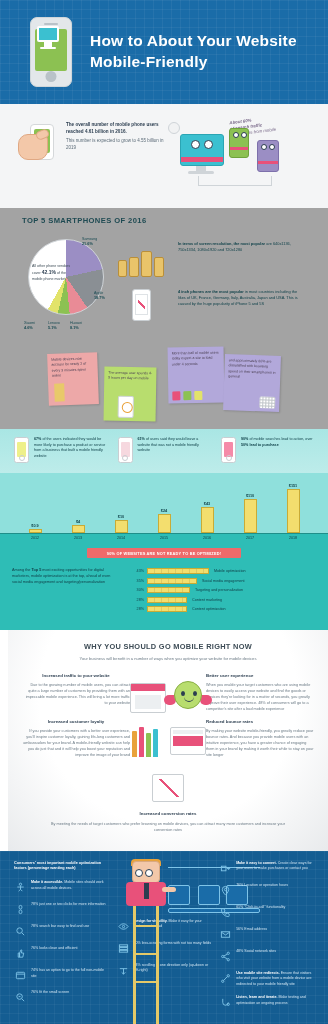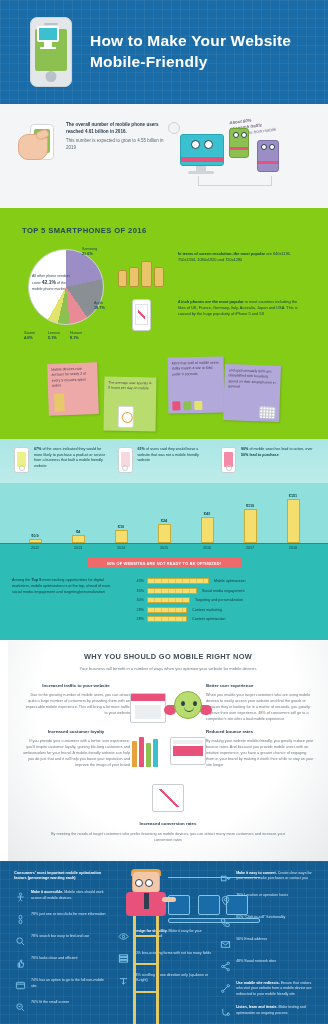--- a/index.html
+++ b/index.html
@@ -117,21 +117,21 @@
     position:absolute;left:83px;top:22px;width:22px;height:32px;border-radius:3px;
     background:#9b8ec4;border:1.4px solid #7d70ab;
   }
   .phone-r .eyes{position:absolute;top:3px;left:3px;display:flex;gap:2px;}
   .phone-r .eyes i{width:6px;height:6px;border-radius:50%;background:#fff;border:1px solid #2c3e50;}
   .phone-r .band{position:absolute;bottom:7px;left:0;right:0;height:3px;background:#e8517a;}
   .wires{position:absolute;left:24px;top:58px;width:74px;height:10px;
     border-left:1.2px solid #cfd4d8;border-right:1.2px solid #cfd4d8;border-bottom:1.2px solid #cfd4d8;}
 
   
-  .teal { background: #84cc16; padding: 18px 0 0 0; position: relative; }
+  .teal { background: #a3a3a3; padding: 8px 0 0 0; position: relative; }
   .teal h2{
     font-size:7.6px;font-weight:bold;color:#1e4a52;letter-spacing:.4px;
     padding-left:22px;margin-bottom:4px;
   }
   .pie-row{display:flex;align-items:flex-start;padding:2px 10px 6px 10px;}
   .pie-wrap{position:relative;width:108px;height:100px;flex:0 0 auto;}
   .pie{
     position:absolute;left:18px;top:8px;width:76px;height:76px;border-radius:50%;
     background: conic-gradient(
       #9b8ec4 0deg 77.8deg,
@@ -411,21 +411,21 @@
     <div class="phone-illo">
       <span class="speaker"></span>
       <span class="screen"></span>
       <span class="monitor">
           <i></i>
         </span>
       <span class="mstand"></span>
       <span class="mbase"></span>
       <span class="home"></span>
     </div>
-    <h1>How to Make Your Website Mobile-Friendly</h1>
+    <h1>How to About Your Website Mobile-Friendly</h1>
   </div>
 
   <div class="intro">
     <div class="intro-inner">
       <div class="hand-illo">
         <span class="ph">
             <i></i>
           </span>
         <span class="palm"></span>
         <span class="thumb"></span>

